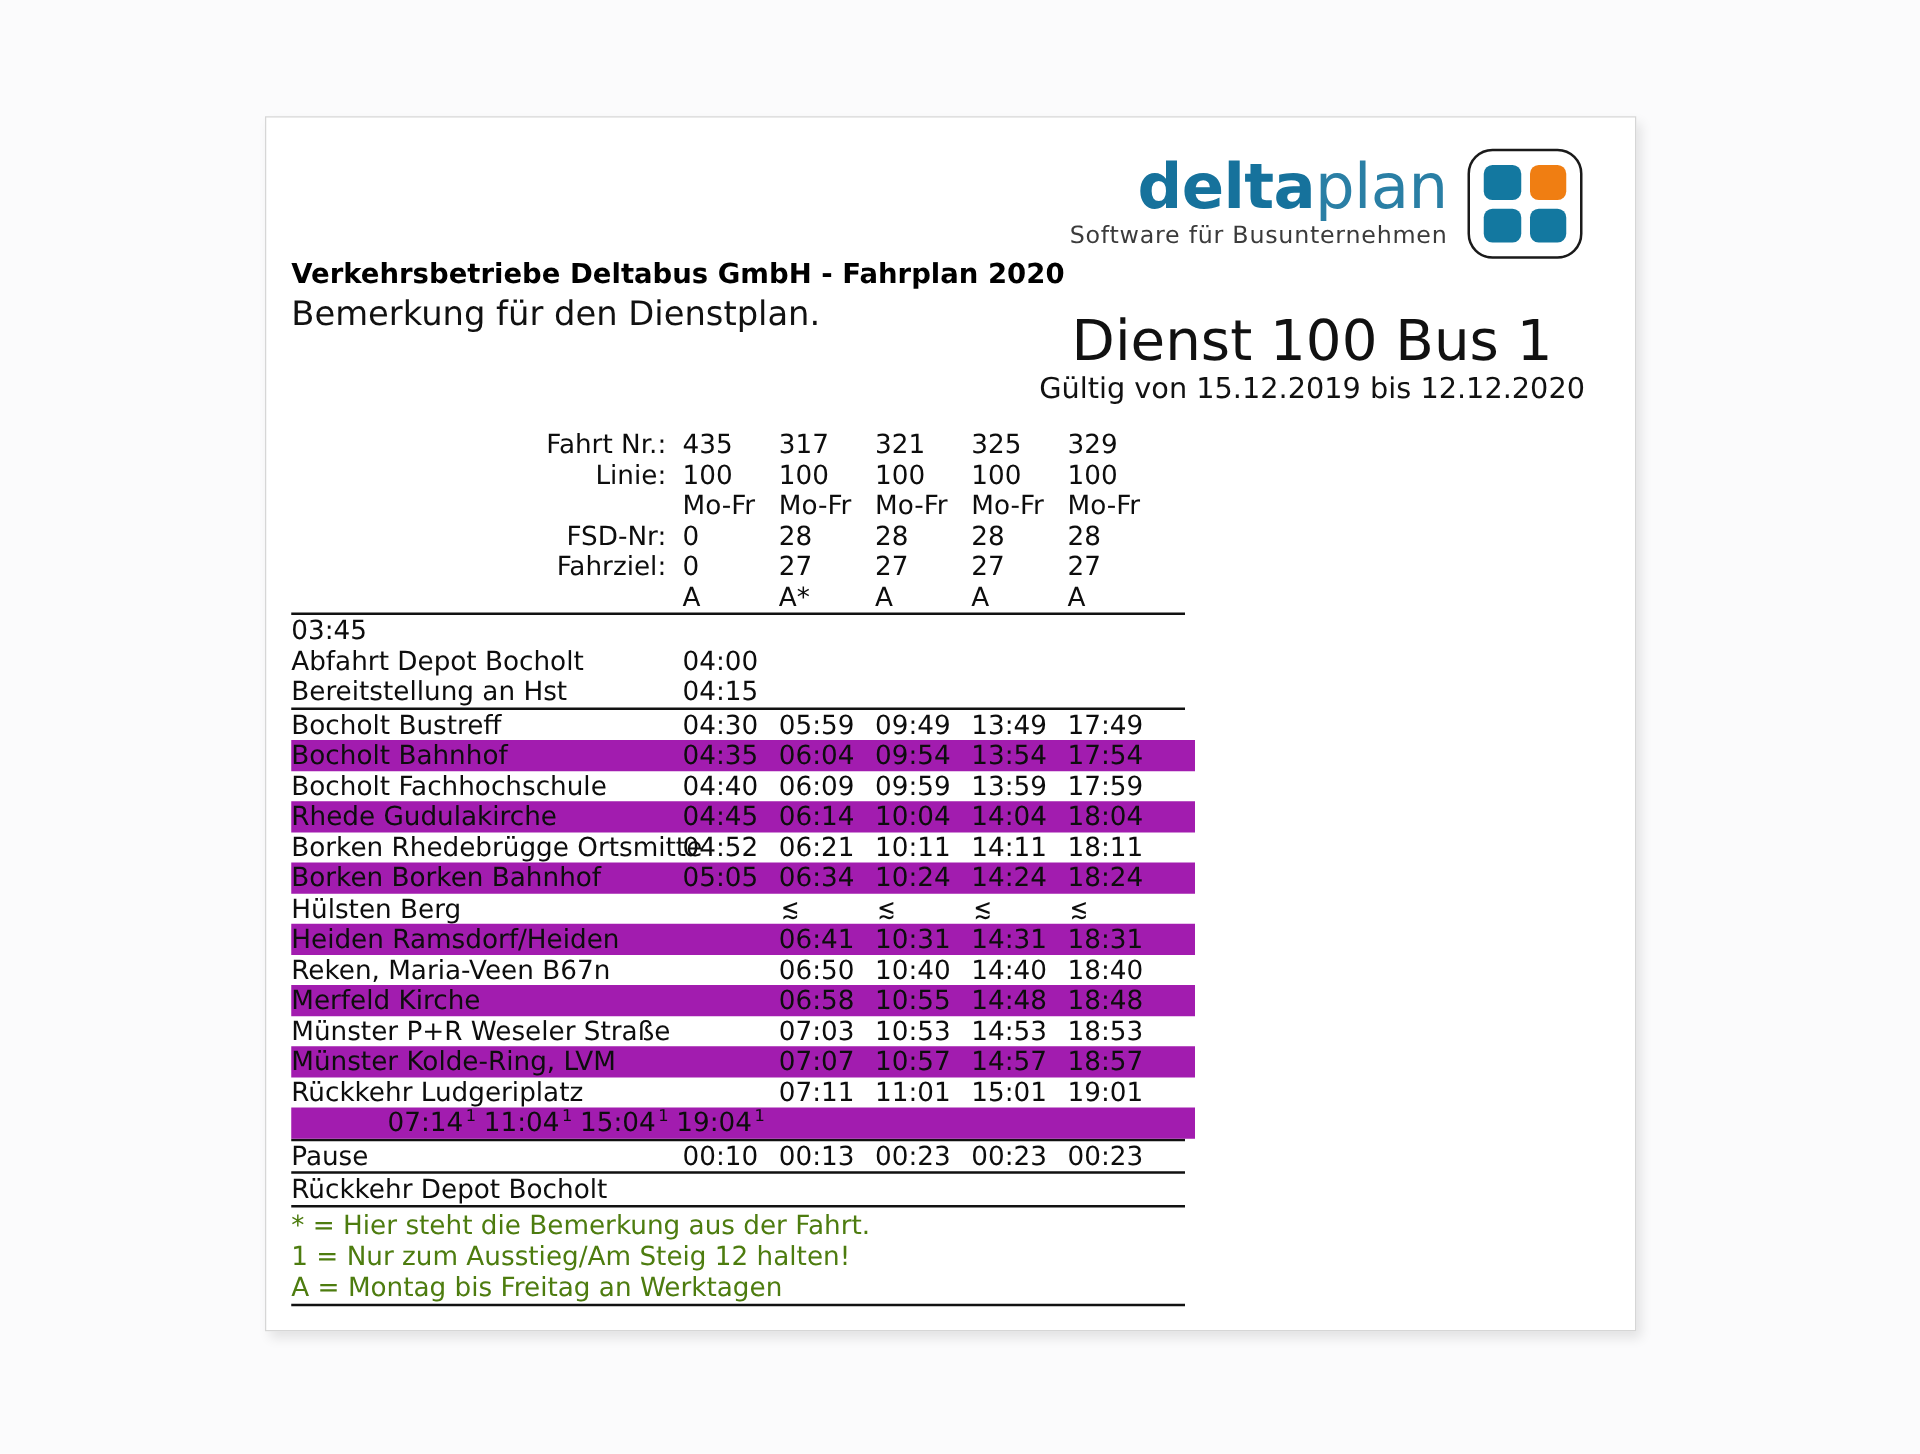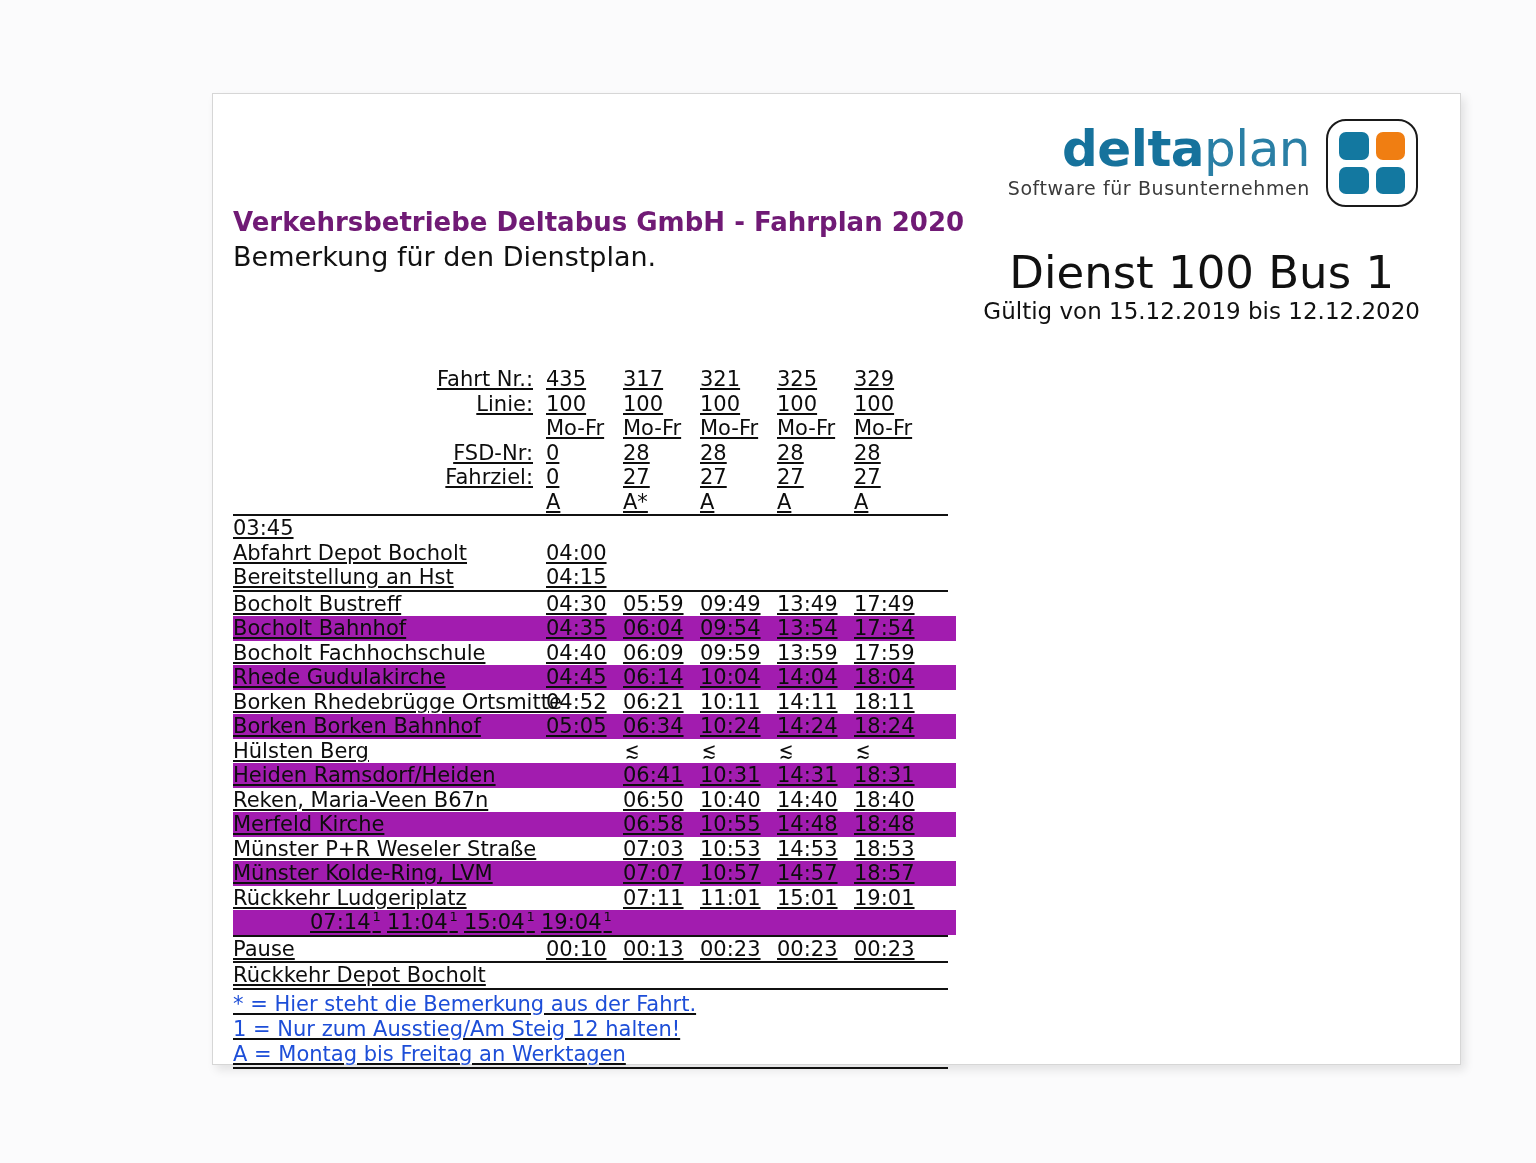--- a/index.html
+++ b/index.html
@@ -14,21 +14,21 @@
     font-family: "DejaVu Sans", "Liberation Sans", sans-serif;
     overflow: hidden;
     position: relative;
   }
 
   
   .page-card {
     position: absolute;
     left: 212px;
     top: 93px;
-    width: 1249px;
+    width: 1097px;
     height: 972px;
     background: #ffffff;
     border: 1px solid #d6d6d6;
     box-shadow: 4px 5px 9px rgba(0,0,0,0.10);
     box-sizing: border-box;
   }
 
   
   .logo-block {
     position: absolute;
@@ -80,23 +80,23 @@
   .sq-blue { background: #1378a0; }
   .sq-orange { background: #f07e12; }
 
   
   .doc-head {
     position: absolute;
     left: 20px;
     top: 113px;
   }
   .company-line {
-    font-size: 26px;
+    font-size: 22px;
     font-weight: bold;
-    color: #701a75;
+    color: #000000;
     white-space: nowrap;
   }
   .remark-line {
     font-size: 27px;
     color: #111;
     margin-top: 4px;
     white-space: nowrap;
   }
 
   .duty-head {
@@ -116,25 +116,24 @@
     font-size: 23px;
     color: #111;
     margin-top: 2px;
     white-space: nowrap;
   }
 
   
   .timetable {
     position: absolute;
     left: 20px;
-    top: 273px;
+    top: 249px;
     width: 723px;
     font-size: 21px;
     color: #0d0d0d;
-    text-decoration: underline;
   }
   .tt-row {
     display: flex;
     align-items: baseline;
     height: 24.5px;
     position: relative;
   }
   .tt-row.shaded { background: #a21caf; }
   .tt-label {
     width: 313px;
@@ -163,21 +162,21 @@
   .rule {
     height: 0;
     border-top: 2px solid #111;
     width: 715px;
   }
   .spacer-2 { height: 2px; }
 
   
   .footnotes {
     font-size: 21px;
-    color: #1d4ed8;
+    color: #4d7c0f;
   }
   .footnote-row {
     height: 25px;
     display: flex;
     align-items: baseline;
     white-space: nowrap;
   }
 </style>
 </head>
 <body>

